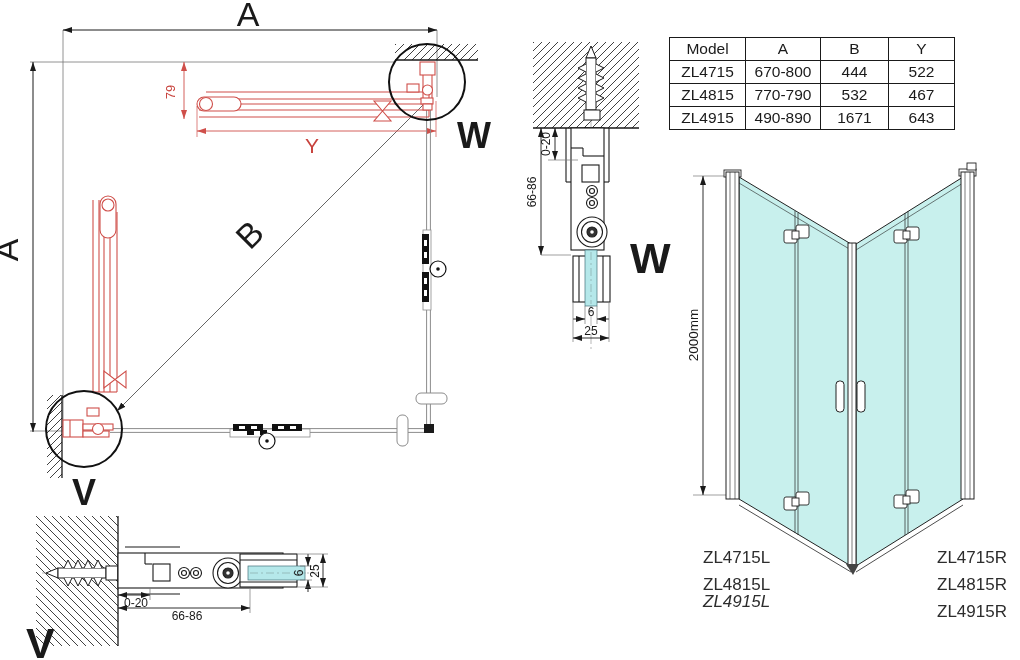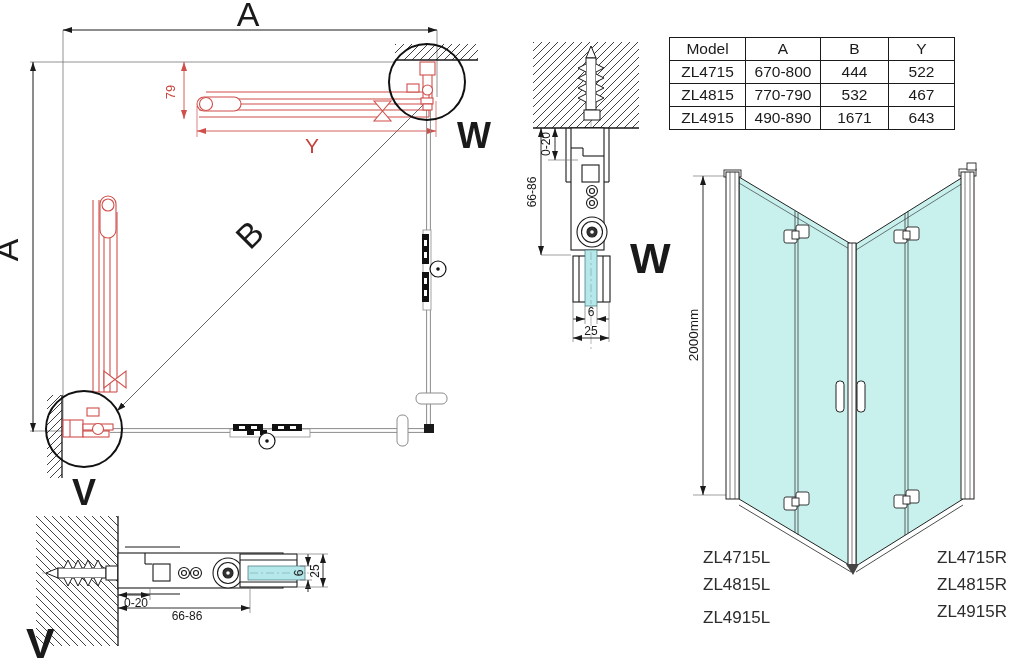--- a/index.html
+++ b/index.html
@@ -388,16 +388,16 @@
       <td>ZL4915</td>
       <td>490-890</td>
       <td>1671</td>
       <td>643</td>
     </tr>
   </tbody>
 </table>
 
 <div class="variant" style="left:703px;top:548px;">ZL4715L</div>
 <div class="variant" style="left:703px;top:575px;">ZL4815L</div>
-<div class="variant" style="left:703px;top:608px;">ZL4915L</div>
+<div class="variant" style="left:703px;top:592px;font-style:italic;">ZL4915L</div>
 <div class="variant" style="left:937px;top:548px;">ZL4715R</div>
 <div class="variant" style="left:937px;top:575px;">ZL4815R</div>
 <div class="variant" style="left:937px;top:602px;">ZL4915R</div>
 
 </body></html>

